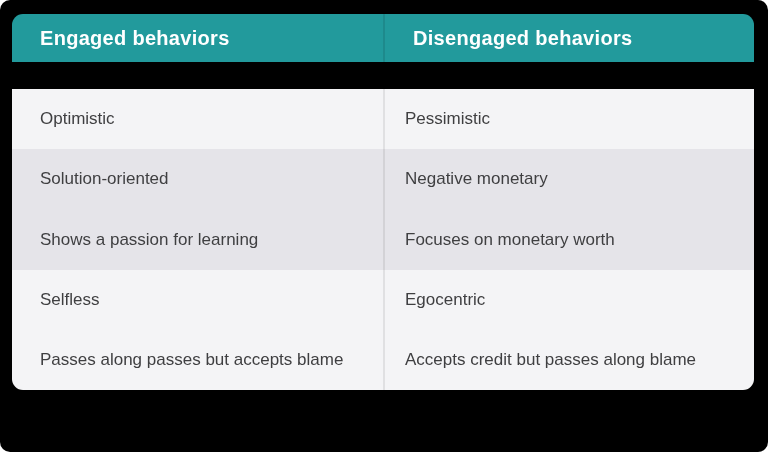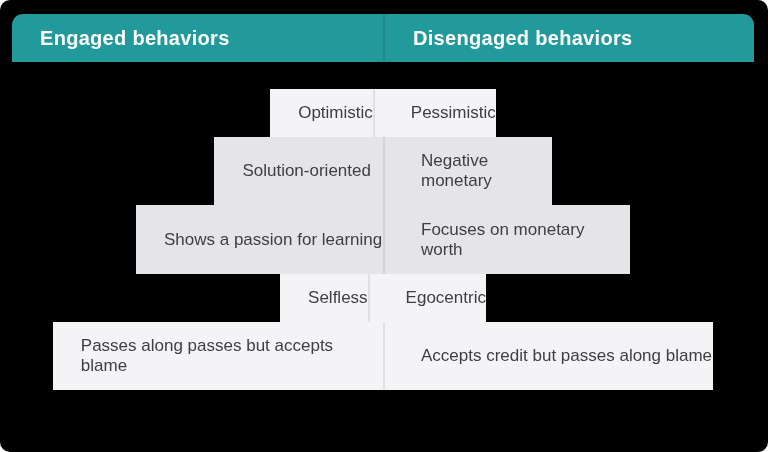--- a/index.html
+++ b/index.html
@@ -39,38 +39,37 @@
     font-size: 20px;
     font-weight: bold;
     letter-spacing: 0.3px;
     box-sizing: border-box;
   }
   .header-cell.second { border-left: 2px solid rgba(0,0,0,0.10); }
   .body-rows {
     flex: 1 1 auto;
     display: flex;
     flex-direction: column;
-    align-items: center;
   }
   .row {
     flex: 1 1 auto;
     display: flex;
   }
   .row.light { background: #f4f4f6; }
   .row.dark  { background: #e5e4e9; }
   .cell {
     flex: 1 1 50%;
     display: flex;
     align-items: center;
     padding-left: 28px;
     color: #3f3f41;
     font-size: 17px;
     box-sizing: border-box;
   }
-  .cell.second { border-left: 2px solid rgba(0,0,0,0.08); padding-left: 36px; }
+  .cell.second { border-left: 2px solid rgba(0,0,0,0.08); padding-left: 20px; }
 </style>
 </head>
 <body>
 
 <div class="canvas">
   <div class="table">
 
     <div class="header-row">
       <div class="header-cell">Engaged behaviors</div>
       <div class="header-cell second">Disengaged behaviors</div>

